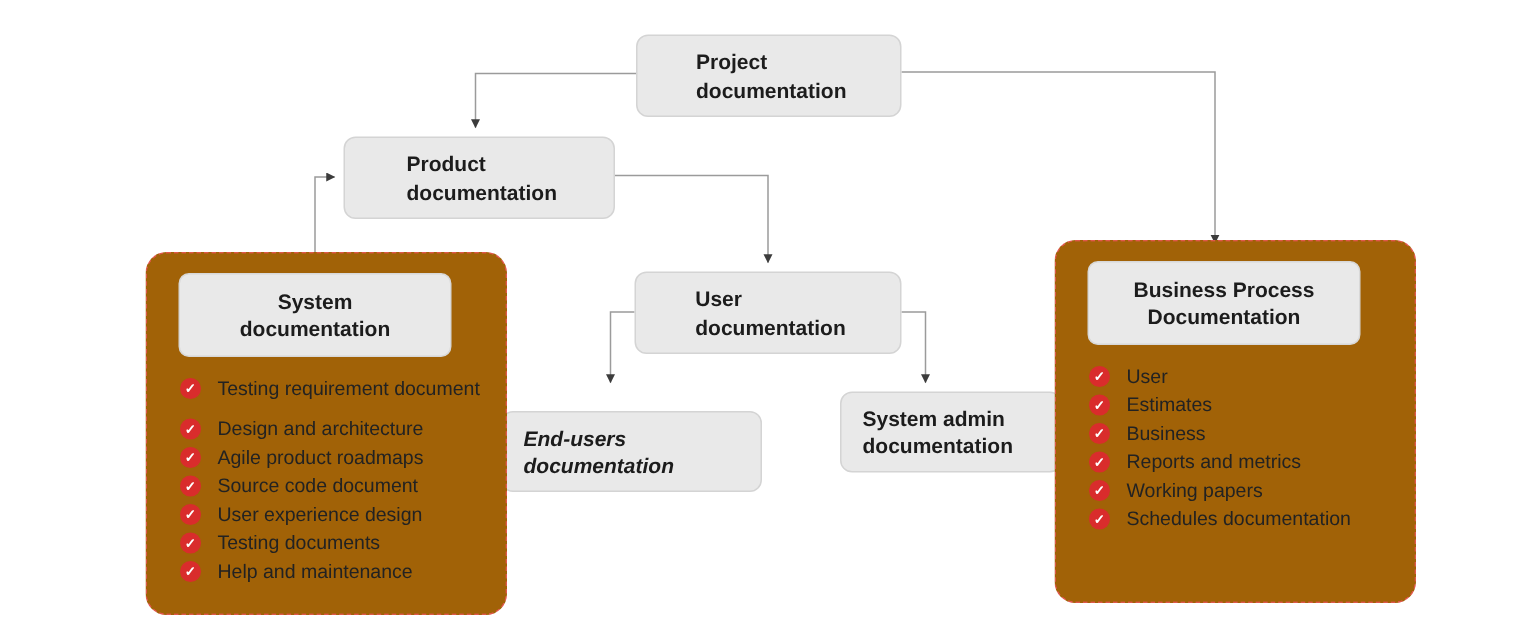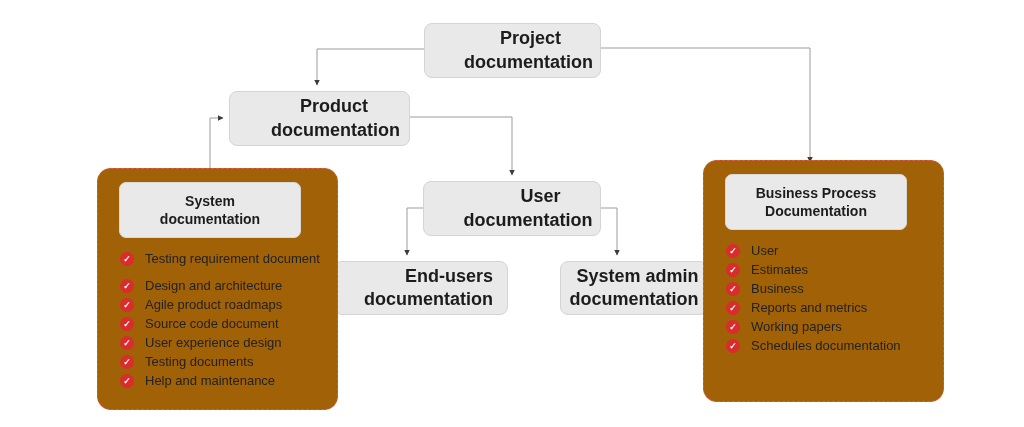--- a/index.html
+++ b/index.html
@@ -15,31 +15,31 @@
     position:absolute; left:0; top:0;
     width:1024px; height:427px;
     pointer-events:none;
   }
   .node {
     position:absolute;
     background:#e9e9e9;
     border:1px solid #d4d4d4;
     border-radius:8px;
     display:flex; align-items:center; justify-content:center;
-    text-align:right;
+    text-align:left;
     font-weight:bold;
-    font-size:18px;
+    font-size:14px;
     line-height:1.3;
     color:#1c1c1c;
   }
   .node .lbl { display:block; padding:0 14px; }
   #node-project   { left:424px; top:23px;  width:177px; height:55px; }
   #node-product   { left:229px; top:91px;  width:181px; height:55px; }
   #node-user      { left:423px; top:181px; width:178px; height:55px; }
-  #node-endusers  { left:334px; top:261px; width:174px; height:54px; }
+  #node-endusers  { left:334px; top:274px; width:174px; height:54px;font-style:italic; }
   #node-sysadmin  { left:538px; top:261px; width:148px; height:54px;margin-left:22px; }
   #node-project .lbl, #node-product .lbl, #node-user .lbl { max-width:125px; }
 
   .panel {
     position:absolute;
     width:241px; height:242px;
     background:#a16207;
     border:1.5px dashed #e0574c;
     border-radius:14px;
   }

